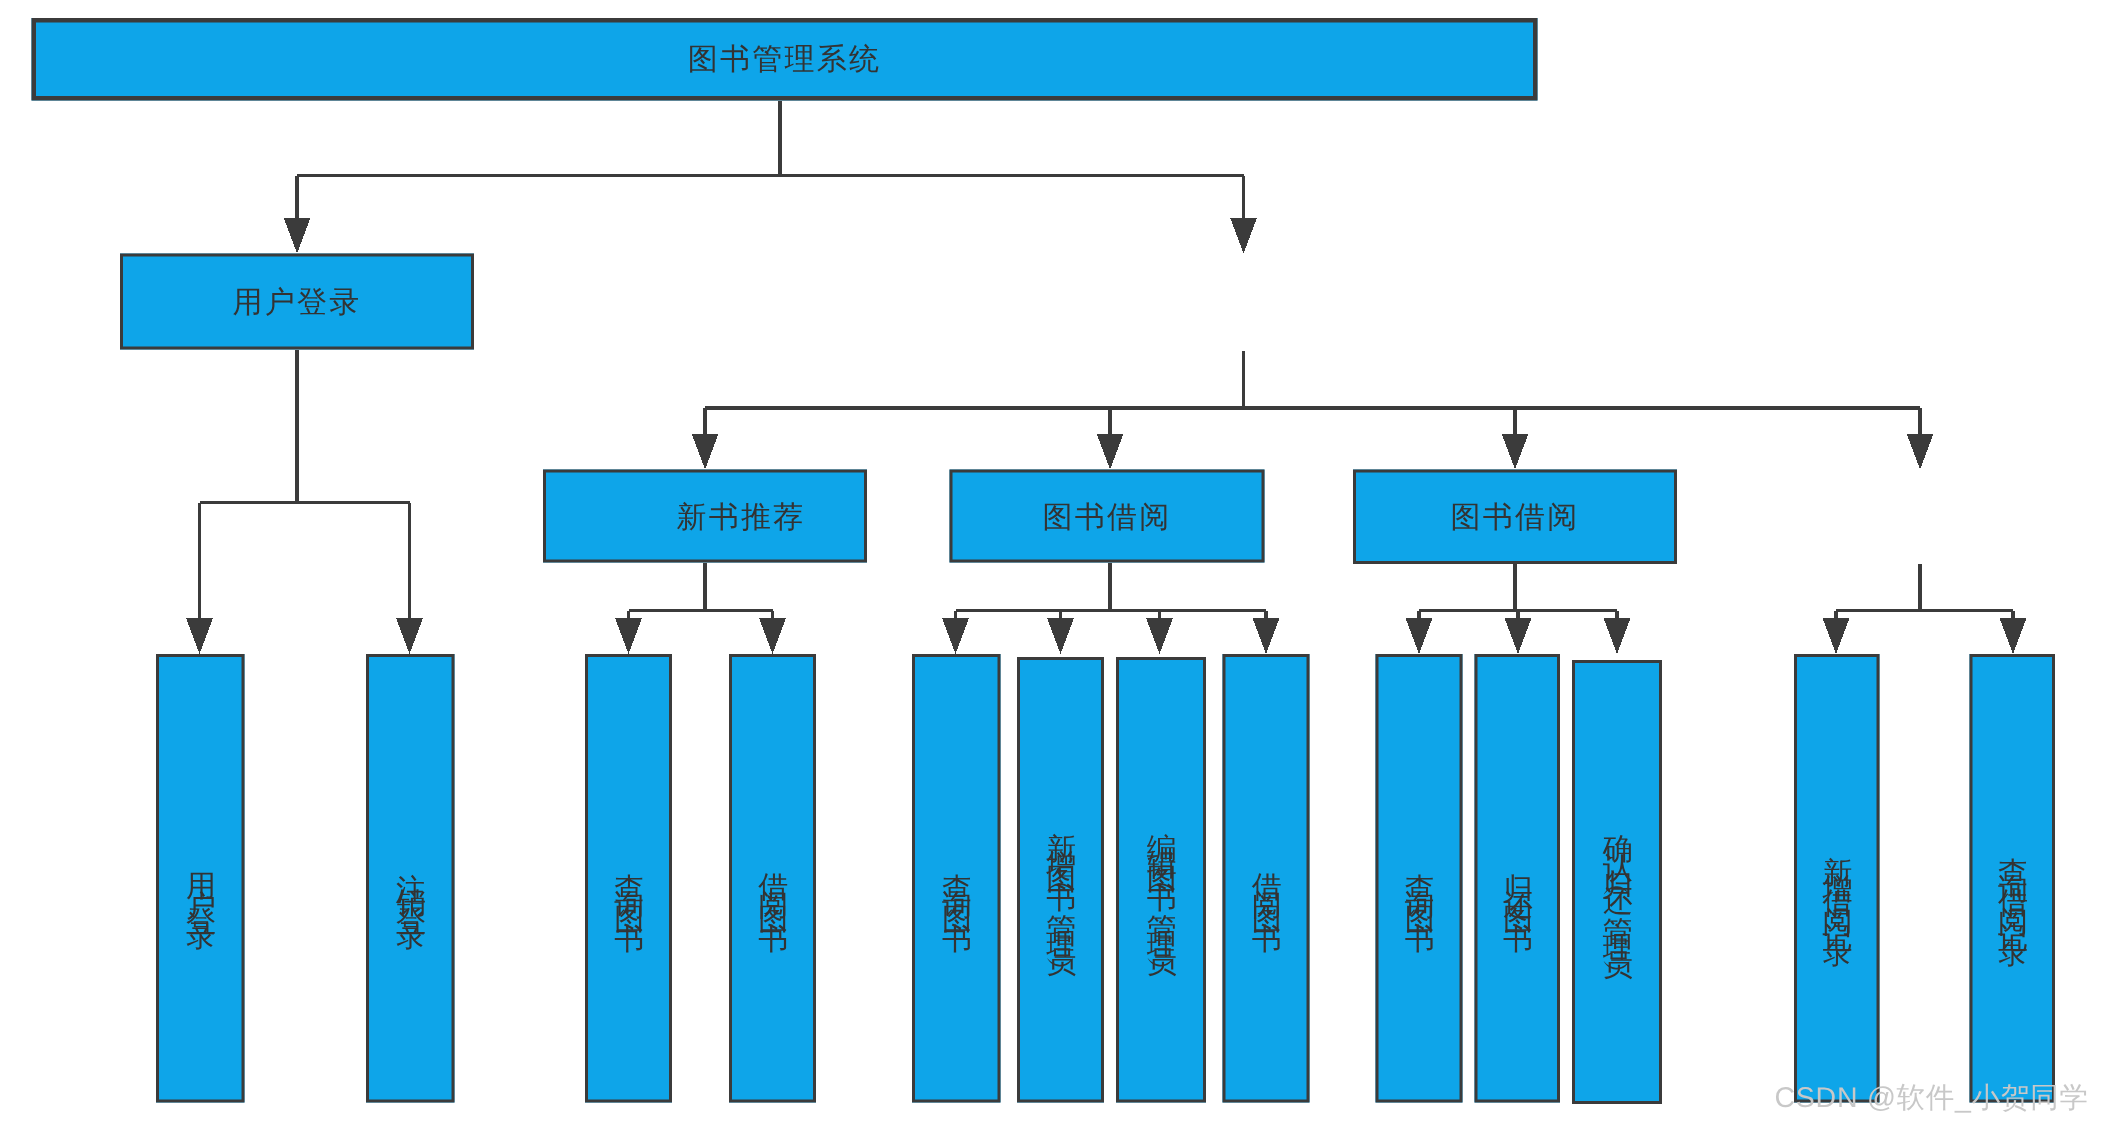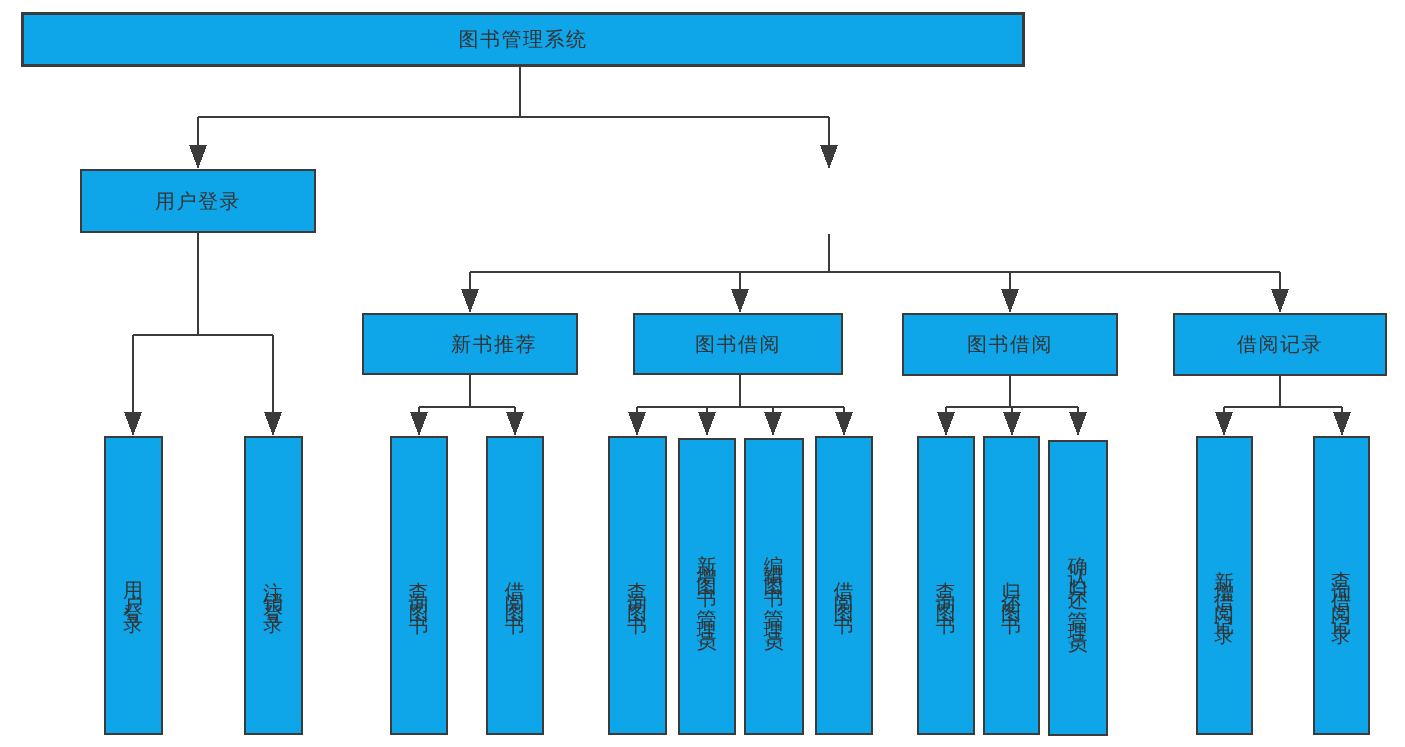--- a/index.html
+++ b/index.html
@@ -93,34 +93,34 @@
     </g>
   </svg>
 
   <div class="box hbox title-box" style="left:21px;top:12px;width:1004px;height:55px;">图书管理系统</div>
 
   <div class="box hbox" style="left:80px;top:169px;width:236px;height:64px;">用户登录</div>
 
   <div class="box hbox" style="left:362px;top:313px;width:216px;height:62px;padding-left:48px;">新书推荐</div>
   <div class="box hbox" style="left:633px;top:313px;width:210px;height:62px;">图书借阅</div>
   <div class="box hbox" style="left:902px;top:313px;width:216px;height:63px;">图书借阅</div>
-  <div class="box hbox" style="left:1173px;top:313px;width:214px;height:63px;">借阅记录</div>
 
   <div class="box vbox" style="left:104px;top:436px;width:59px;height:299px;">用户登录</div>
   <div class="box vbox" style="left:244px;top:436px;width:59px;height:299px;">注销登录</div>
 
   <div class="box vbox" style="left:390px;top:436px;width:58px;height:299px;">查询图书</div>
   <div class="box vbox" style="left:486px;top:436px;width:58px;height:299px;">借阅图书</div>
 
   <div class="box vbox" style="left:608px;top:436px;width:59px;height:299px;">查询图书</div>
   <div class="box vbox" style="left:678px;top:438px;width:58px;height:297px;">新增图书（管理员）</div>
   <div class="box vbox" style="left:744px;top:438px;width:60px;height:297px;">编辑图书（管理员）</div>
   <div class="box vbox" style="left:815px;top:436px;width:58px;height:299px;">借阅图书</div>
 
   <div class="box vbox" style="left:917px;top:436px;width:58px;height:299px;">查询图书</div>
   <div class="box vbox" style="left:983px;top:436px;width:57px;height:299px;">归还图书</div>
   <div class="box vbox" style="left:1048px;top:440px;width:60px;height:296px;">确认归还（管理员）</div>
 
   <div class="box vbox" style="left:1196px;top:436px;width:57px;height:299px;">新增借阅记录</div>
   <div class="box vbox" style="left:1313px;top:436px;width:57px;height:299px;">查询借阅记录</div>
 
+  <div class="watermark">CSDN @软件_小贺同学</div>
 
 </div>
 
 </body></html>

